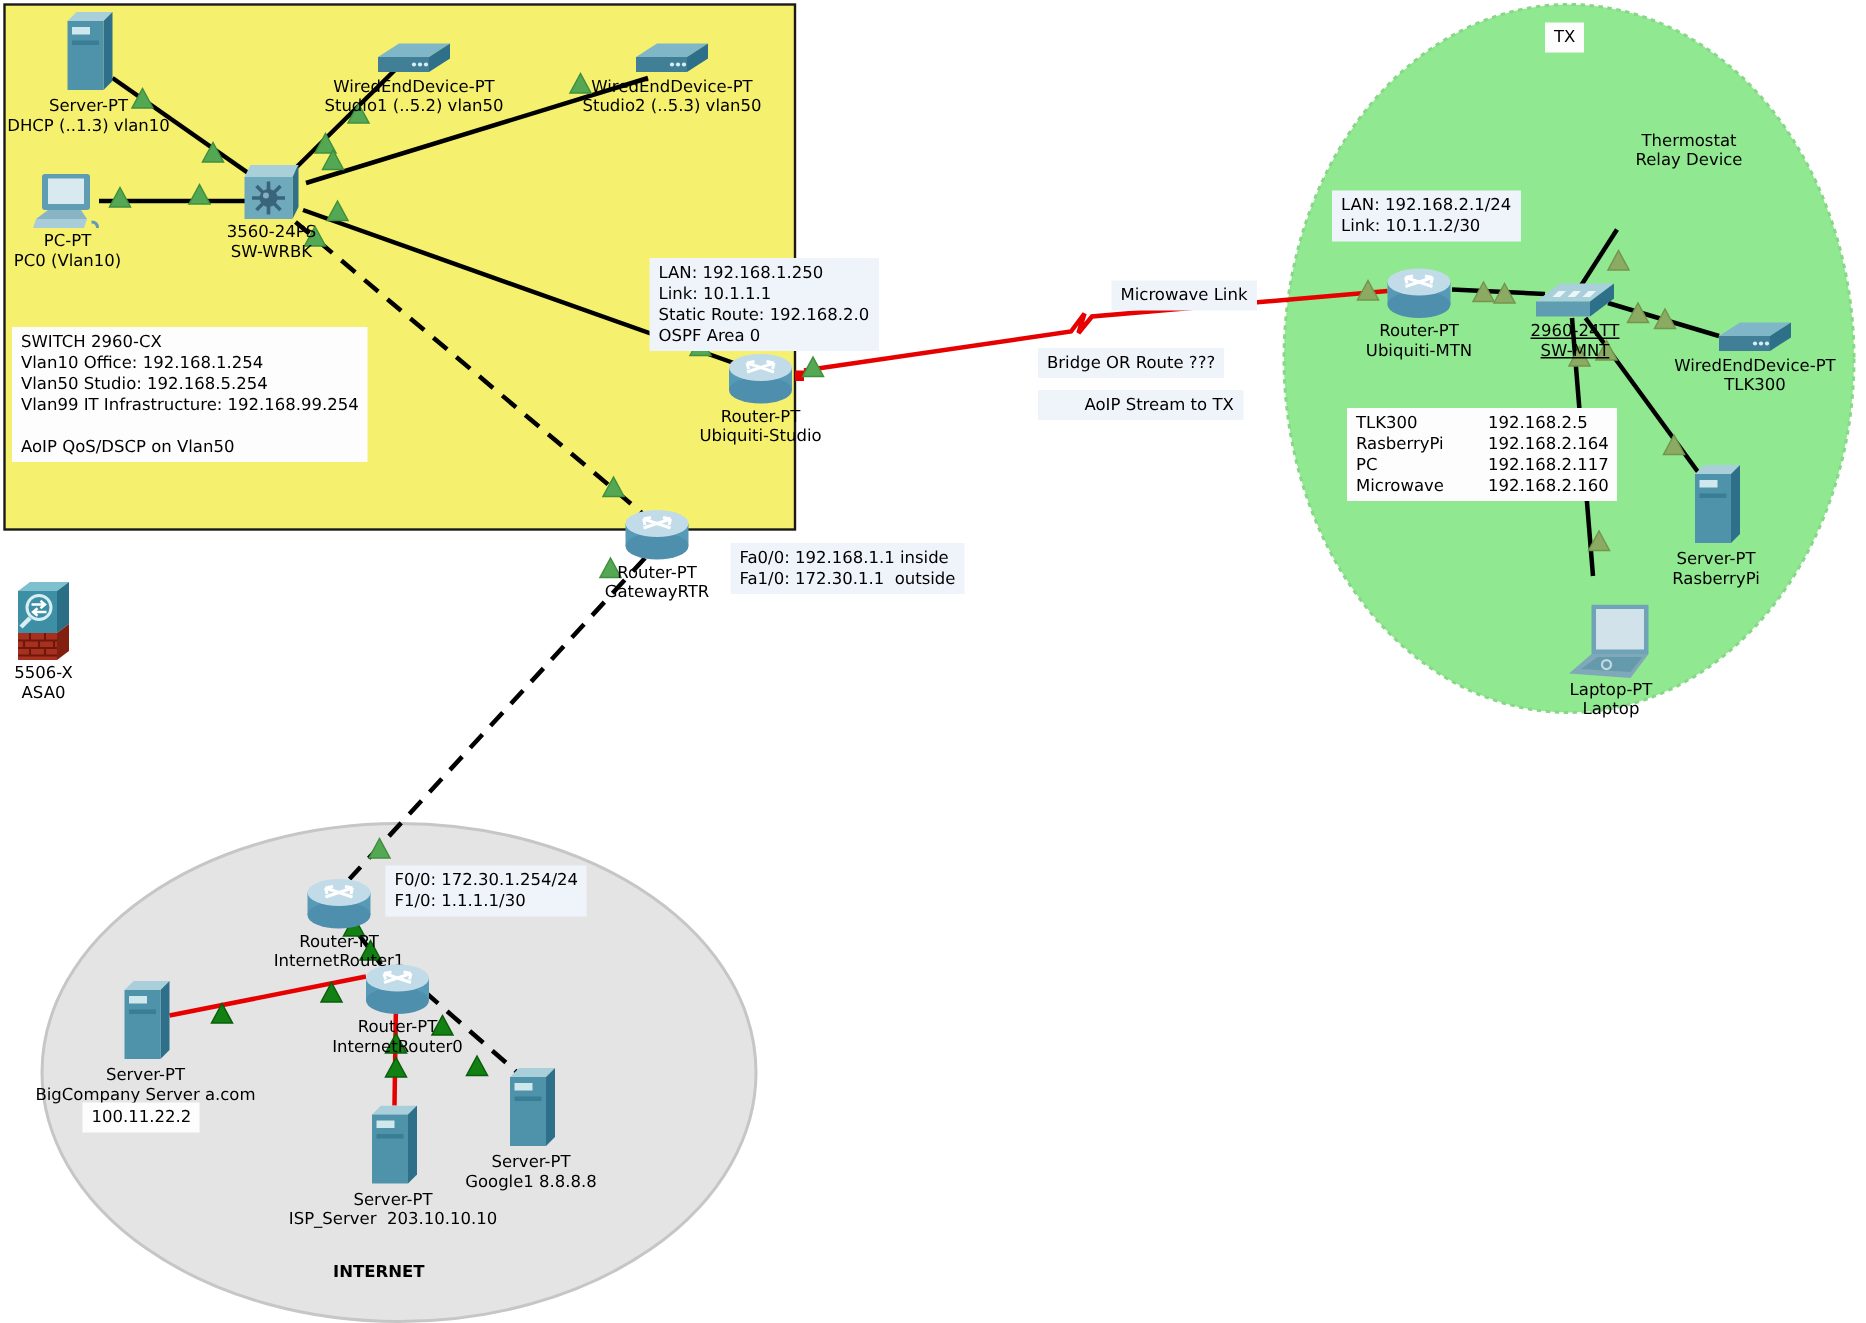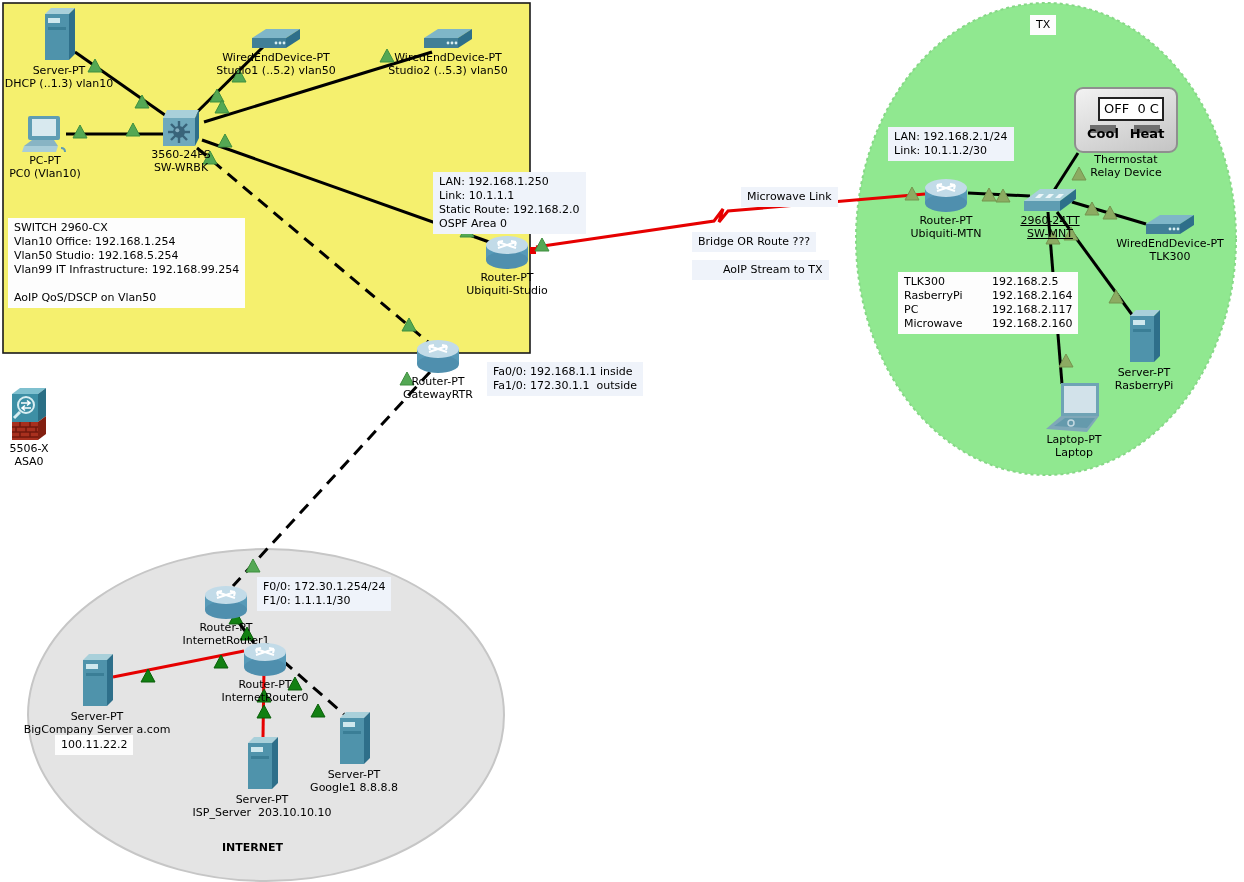--- a/index.html
+++ b/index.html
@@ -244,44 +244,35 @@
   <g fill="#d8eef2">
               <circle cx="25" cy="16" r="1.4"></circle>
               <circle cx="29" cy="16" r="1.4"></circle>
               <circle cx="33" cy="16" r="1.4"></circle>
             </g>
 </svg></span>
         <div class="lbl">WiredEndDevice-PT</div>
         <div class="lbl">TLK300</div>
       </div>
       <div class="device" style="left: 1051px; top: 87px;">
-        <span class="icon">
-          <div class="thermo">
-    <div class="thermo-display"><span>OFF  0 C</span></div>
-    <div class="thermo-btn b0"></div>
-    <div class="thermo-btn b1"></div>
-    <div class="thermo-bl b0">Cool</div>
-    <div class="thermo-bl b1">Heat</div>
-  </div>
-        </span>
         <div class="lbl">Thermostat</div>
         <div class="lbl">Relay Device</div>
       </div>
       <div class="device" style="left: 1069px; top: 310px;">
         <span class="icon"><svg width="36" height="56" viewBox="0 0 36 56">
   <polygon points="4,6 28,6 34,0 10,0" fill="#a9d0da"></polygon>
   <polygon points="28,6 34,0 34,46 28,52" fill="#2e6f8a"></polygon>
   <rect x="4" y="6" width="24" height="46" fill="#4f93ab"></rect>
   <rect x="7" y="10" width="12" height="5" fill="#cfe8ee"></rect>
   <rect x="7" y="19" width="18" height="3" fill="#3a7e96"></rect>
 </svg></span>
         <div class="lbl">Server-PT</div>
         <div class="lbl">RasberryPi</div>
       </div>
-      <div class="device" style="left: 999px; top: 383px;">
+      <div class="device" style="left: 999px; top: 403px;">
         <span class="icon"><svg width="58" height="50" viewBox="0 0 58 50">
   <rect x="16" y="0" width="38" height="33" fill="#6fa3b5"></rect>
   <rect x="19" y="3" width="32" height="27" fill="#d2e2ea"></rect>
   <polygon points="16,33 54,33 42,49 1,46" fill="#7fa8b8"></polygon>
   <polygon points="20,35 50,35 42,45 9,43" fill="#659aac"></polygon>
   <circle cx="26" cy="40" r="3" fill="none" stroke="#c2d8e0" stroke-width="1.5"></circle>
 </svg></span>
         <div class="lbl">Laptop-PT</div>
         <div class="lbl">Laptop</div>
       </div>

